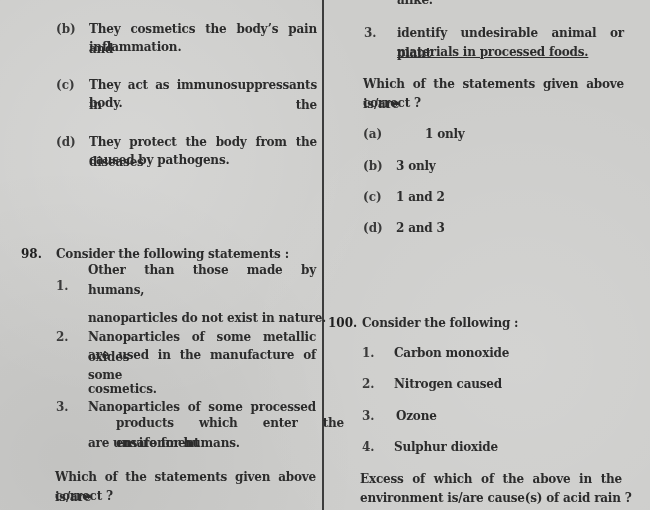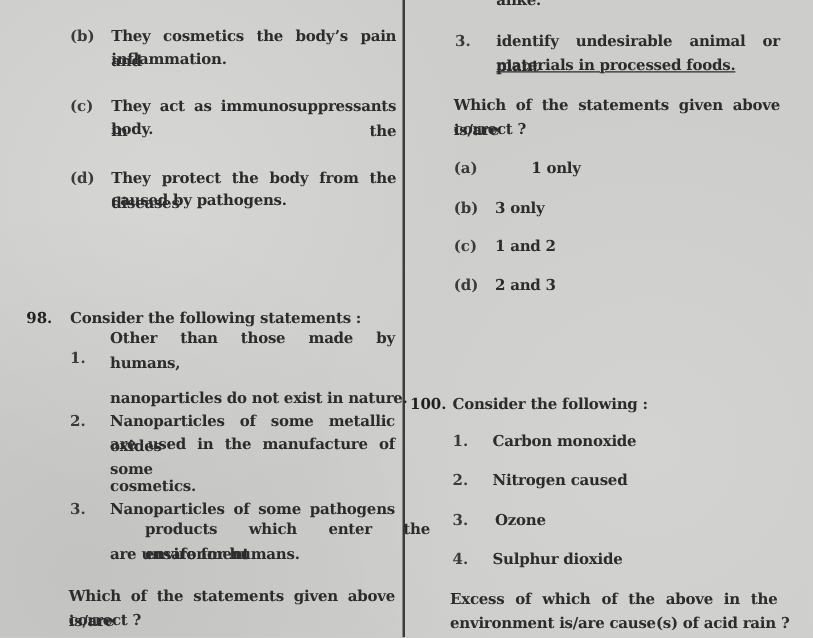--- a/index.html
+++ b/index.html
@@ -56,21 +56,21 @@
     <span class="lbl" style="left:56px; top:276px;">1.</span>
     <div class="t j" style="left:88px; top:260px; width:228px;">Other than those made by humans,</div>
     <div class="t" style="left:88px; top:308px;">nanoparticles do not exist in nature.</div>
 
     <span class="lbl" style="left:56px; top:327px;">2.</span>
     <div class="t j" style="left:88px; top:327px; width:228px;">Nanoparticles of some metallic oxides</div>
     <div class="t j" style="left:88px; top:345px; width:228px;">are used in the manufacture of some</div>
     <div class="t" style="left:88px; top:363px;margin-top:16px;">cosmetics.</div>
 
     <span class="lbl" style="left:56px; top:397px;">3.</span>
-    <div class="t j" style="left:88px; top:397px; width:228px;">Nanoparticles of some pathogens</div>
+    <div class="t j" style="left:88px; top:397px; width:228px;">Nanoparticles of some processed</div>
     <div class="t j" style="left:88px; top:413px; width:228px;margin-left:28px;">products which enter the environment</div>
     <div class="t" style="left:88px; top:433px;">are unsafe for humans.</div>
 
     <div class="t j" style="left:55px; top:467px; width:261px;">Which of the statements given above is/are</div>
     <div class="t" style="left:55px; top:486px;">correct ?</div>
   </div>
 
   <div>
     <div class="t" style="left:397px; top:-10px;">alike.</div>
 

